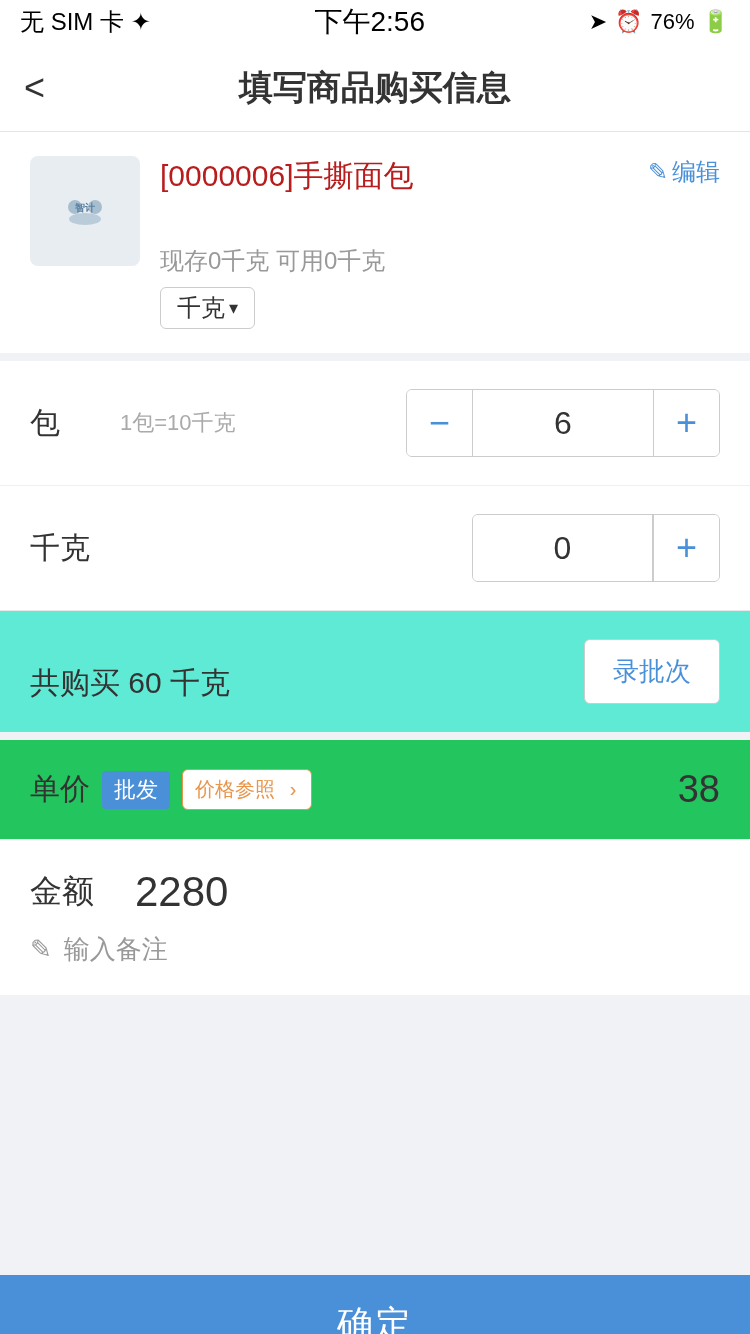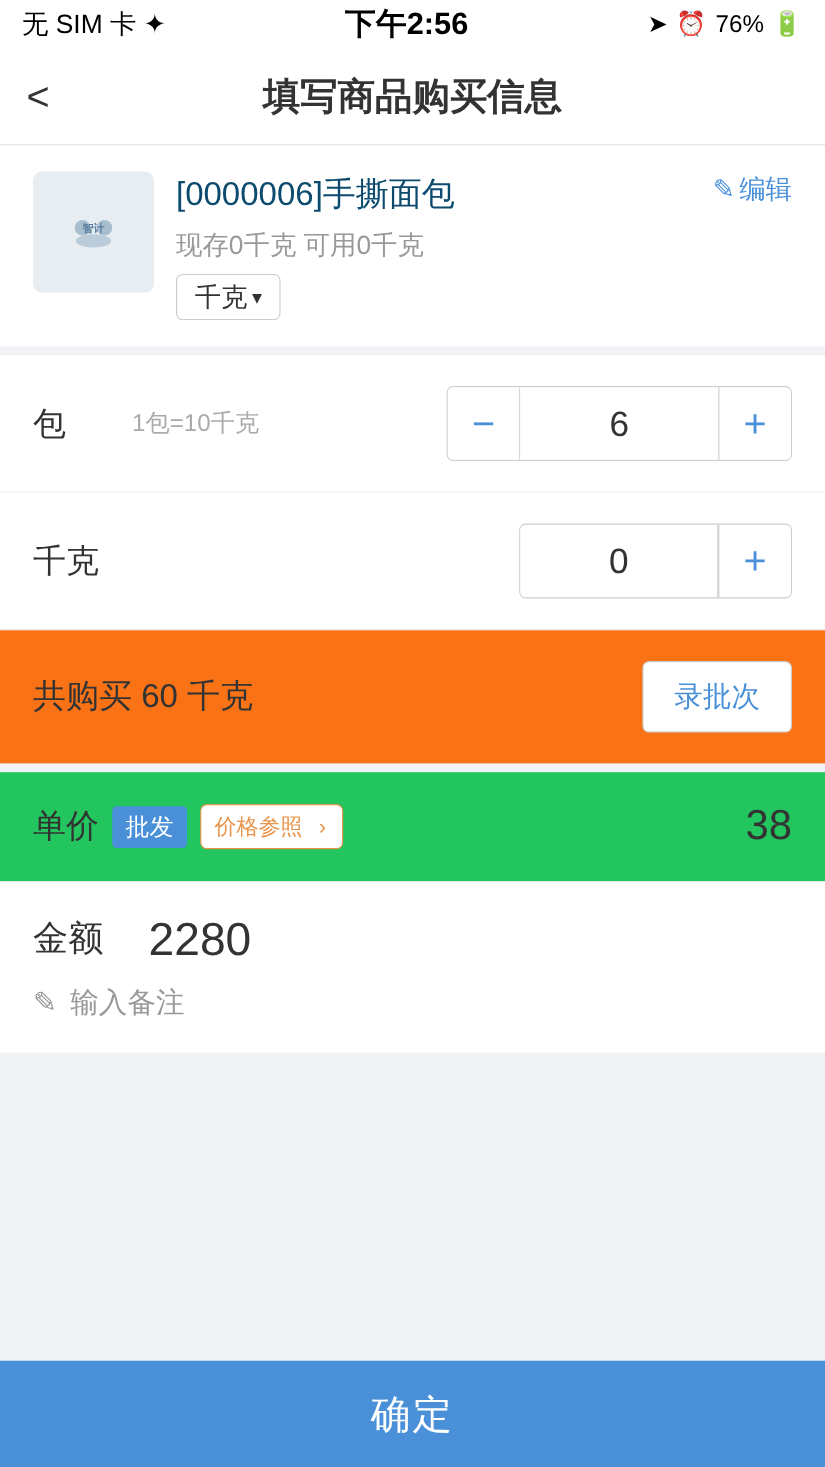--- a/index.html
+++ b/index.html
@@ -17,21 +17,21 @@
       height: 44px;
       background: #fff;
       display: flex;
       align-items: center;
       justify-content: space-between;
       padding: 0 20px;
       font-size: 24px;
       color: #000;
     }
     .status-left { display: flex; align-items: center; gap: 8px; }
-    .status-center { font-size: 28px; font-weight: 700; }
+    .status-center { font-size: 28px; font-weight: 400; }
     .status-right { display: flex; align-items: center; gap: 8px; font-size: 22px; }
 
     
     .nav-bar {
       height: 88px;
       background: #fff;
       display: flex;
       align-items: center;
       justify-content: center;
       position: relative;
@@ -71,28 +71,29 @@
     }
     .product-image svg {
       width: 60px;
       height: 60px;
     }
     .product-info {
       flex: 1;
     }
     .product-name {
       font-size: 30px;
-      color: #0c4a6e;
+      color: #b91c1c;
       font-weight: 500;
-      margin-bottom: 10px;
+      margin-bottom: 28px;
     }
     .product-stock {
       font-size: 24px;
       color: #999;
       margin-bottom: 10px;
+      margin-top: 20px;
     }
     .product-unit {
       display: flex;
       align-items: center;
       font-size: 26px;
       color: #333;
       gap: 10px;
     }
     .unit-select {
       border: 1px solid #ccc;
@@ -169,23 +170,23 @@
       height: 66px;
       border: none;
       text-align: center;
       font-size: 32px;
       color: #333;
       outline: none;
     }
 
     
     .total-row {
-      background: #f97316;
-      display: flex;
-      align-items: center;
+      background: #5eead4;
+      display: flex;
+      align-items: flex-end;
       justify-content: space-between;
       padding: 28px 30px;
       border-bottom: 8px solid #f0f2f5;
     }
     .total-label {
       font-size: 30px;
       color: #333;
     }
     .batch-btn {
       border: 1px solid #ccc;

